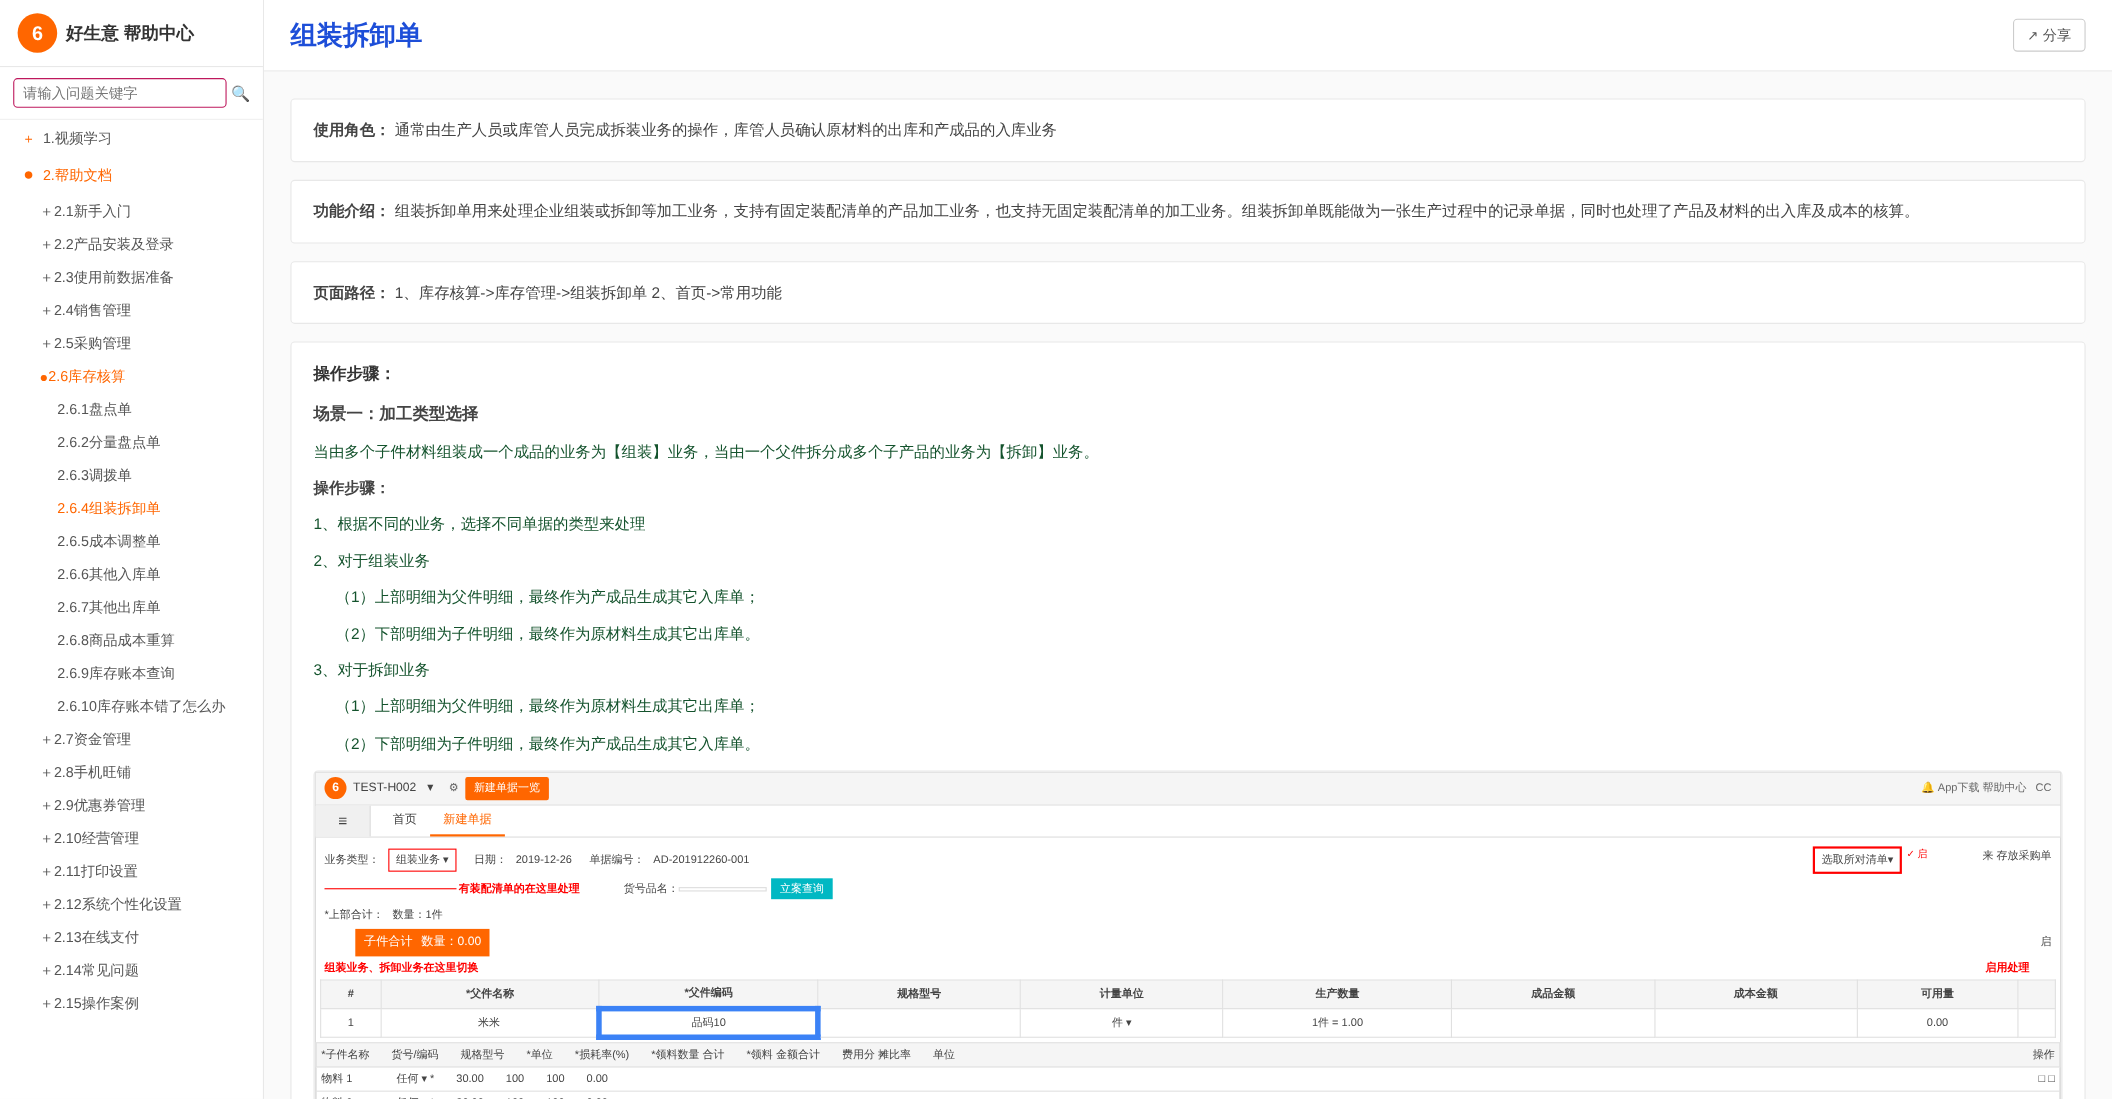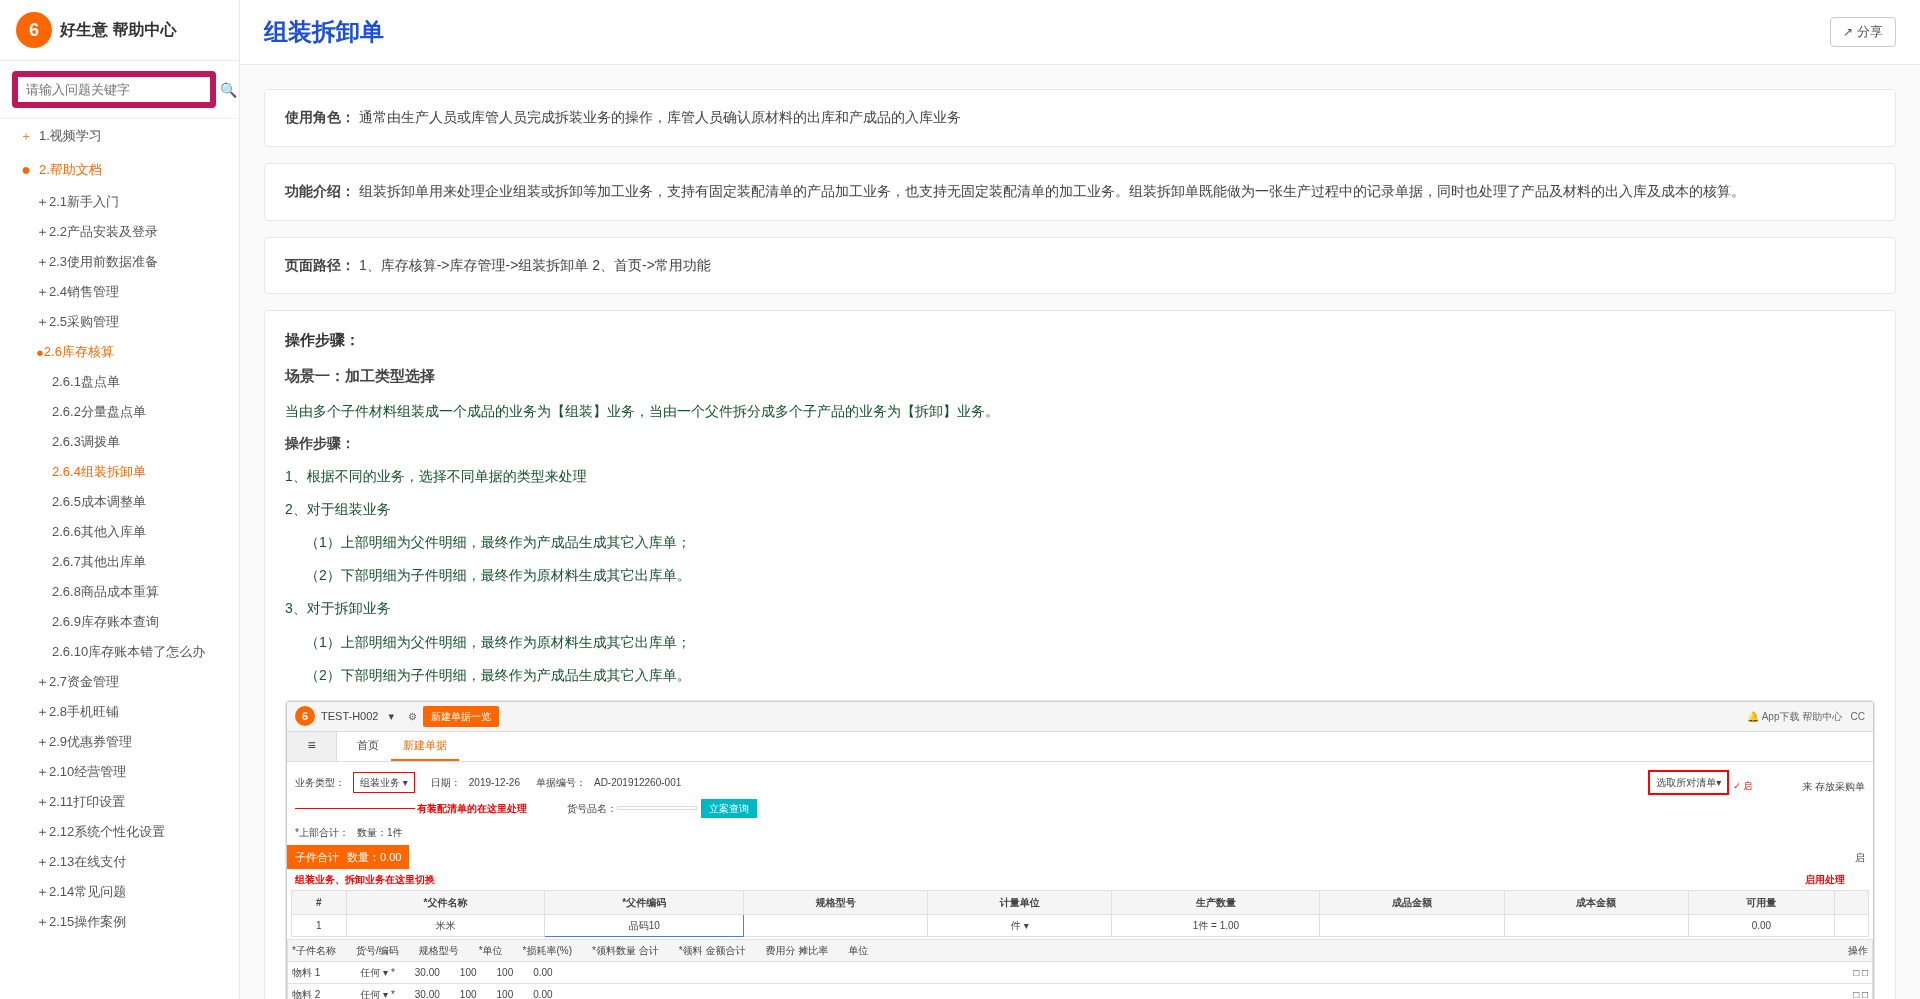--- a/index.html
+++ b/index.html
@@ -48,21 +48,21 @@
 
     .search-box {
       padding: 10px 12px;
       border-bottom: 1px solid #f0f0f0;
       display: flex;
       align-items: center;
     }
 
     .search-input {
       flex: 1;
-      border: 6px solid #be185d;
+      border: 1px solid #be185d;
       border-radius: 4px;
       padding: 5px 8px;
       font-size: 13px;
       outline: none;
       color: #999;
     }
 
     .search-icon-btn {
       background: none;
       border: none;
@@ -463,21 +463,21 @@
 
             <div class="mock-form-row">
               <span>业务类型：</span>
               <div style="border:1px solid #f00;padding:1px 6px;font-size:10px;background:#fff;min-width:60px;">组装业务 ▾</div>
               <span style="margin-left:8px;">日期：</span>
               <span>2019-12-26</span>
               <span style="margin-left:8px;">单据编号：</span>
               <span>AD-201912260-001</span>
               <div style="flex:1;"></div>
 
-              <div style="position:relative;display:flex;align-items:flex-end;">
+              <div style="position:relative;display:flex;align-items:flex-start;">
                 <div style="border:2px solid #f00;padding:2px 6px;font-size:10px;background:#fff;margin-right:4px;">选取所对清单▾</div>
                 <span style="color:#f00;font-size:9px;margin-right:4px;">✓ 启</span>
                 <span style="font-size:10px;margin-left:46px;">来 存放采购单</span>
               </div>
             </div>
 
             <div style="display:flex;align-items:center;padding:0 8px 2px 8px;">
               <div style="width:120px;height:1px;background:#f00;display:inline-block;margin-right:2px;"></div>
               <span class="annotation-red">有装配清单的在这里处理</span>
               <div style="display:flex;align-items:center;margin-left:40px;">
@@ -485,21 +485,21 @@
                 <div style="border:1px solid #ddd;padding:1px 4px;font-size:10px;background:#fff;width:80px;"></div>
                 <div style="background:#00b8c3;color:#fff;padding:1px 8px;font-size:10px;margin-left:4px;">立案查询</div>
               </div>
             </div>
 
             <div class="mock-form-row">
               <span style="font-size:10px;">*上部合计：</span>
               <span style="font-size:10px;">数量：1件</span>
             </div>
 
-            <div style="display:flex;align-items:center;">
+            <div style="display:flex;align-items:center;margin-left:36px;">
               <div class="mock-section-header" style="display:flex;align-items:center;gap:8px;">
                 <span>子件合计</span>
                 <span>数量：0.00</span>
               </div>
               <div style="flex:1;"></div>
               <span style="font-size:10px;margin-right:8px;">启</span>
             </div>
 
             <div style="padding:2px 8px;display:flex;align-items:center;">
               <span class="annotation-red">组装业务、拆卸业务在这里切换</span>
@@ -520,21 +520,21 @@
                     <th>成品金额</th>
                     <th>成本金额</th>
                     <th>可用量</th>
                     <th></th>
                   </tr>
                 </thead>
                 <tbody>
                   <tr>
                     <td>1</td>
                     <td>米米</td>
-                    <td style="border:1px solid #3b82f6;">品码10</td>
+                    <td style="border:5px solid #3b82f6;">品码10</td>
                     <td></td>
                     <td>件 ▾</td>
                     <td>1件 = 1.00</td>
                     <td></td>
                     <td></td>
                     <td>0.00</td>
                     <td></td>
                   </tr>
                 </tbody>
               </table>

